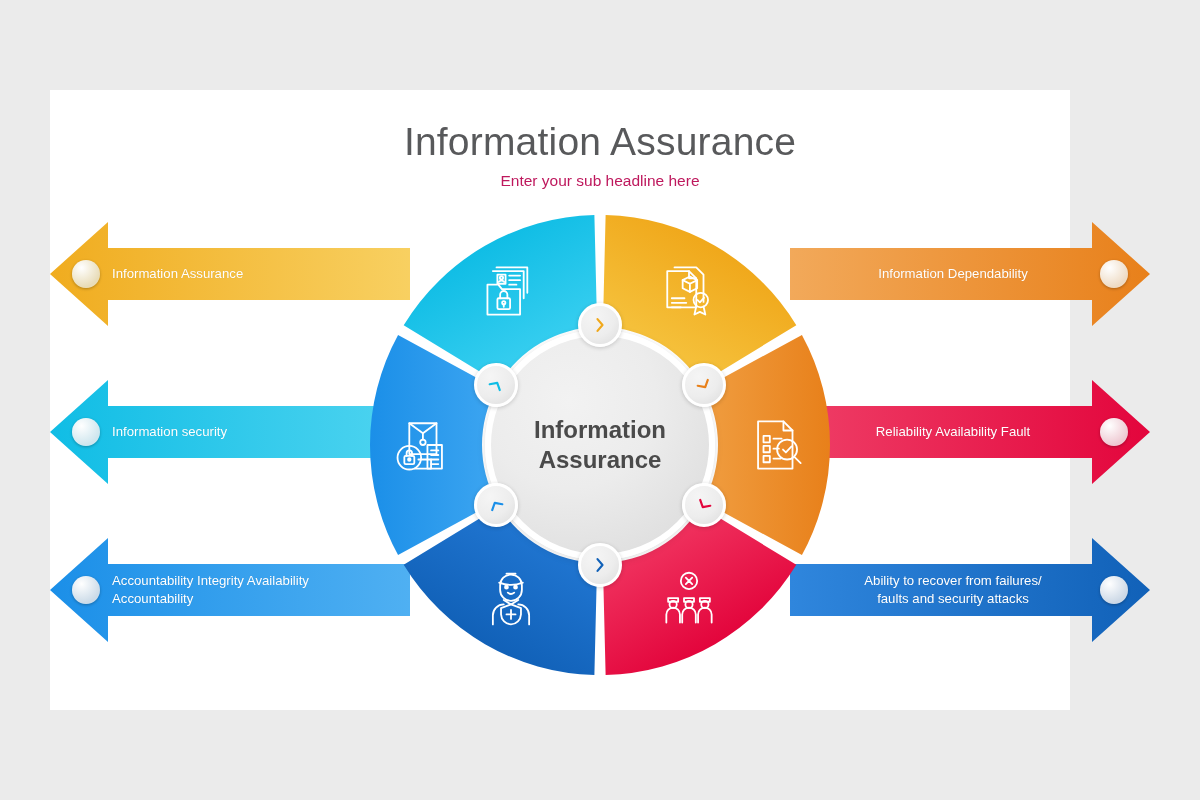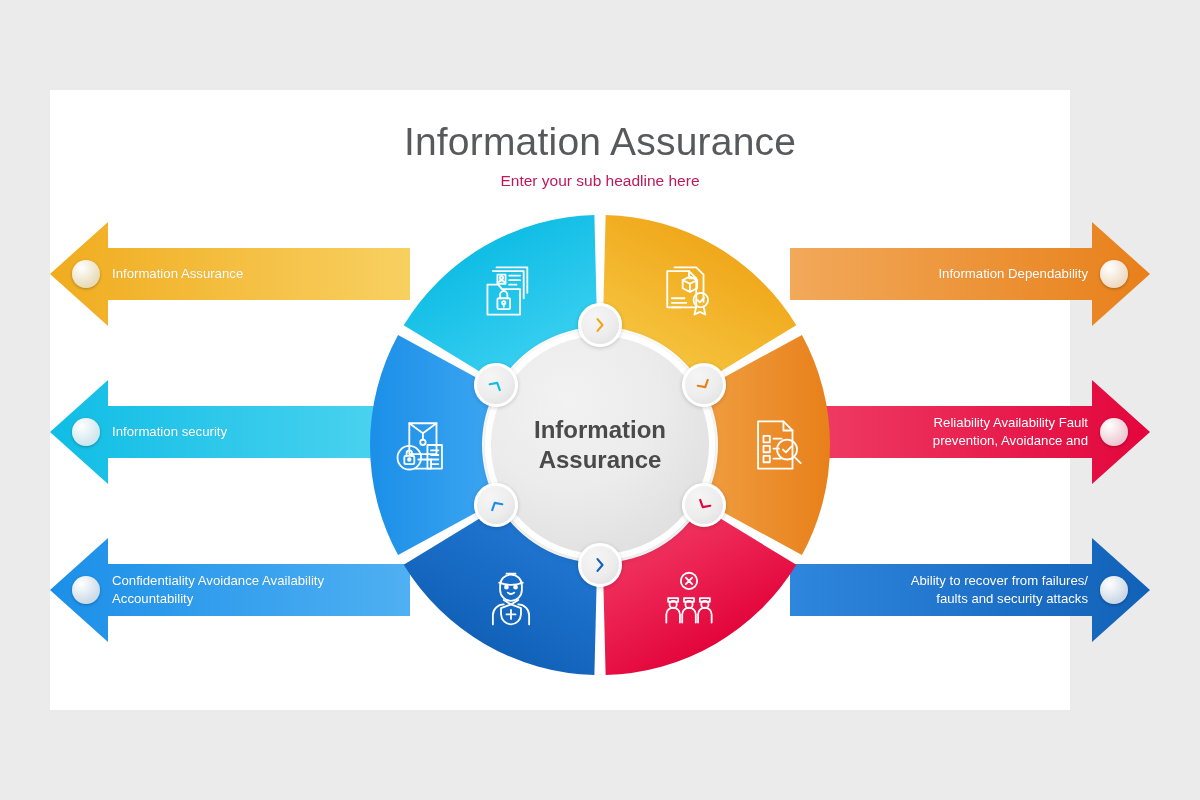--- a/index.html
+++ b/index.html
@@ -46,21 +46,21 @@
     position: absolute; top: 0; height: 104px;
     display: flex; flex-direction: column;
     justify-content: center;
     color: #ffffff;
     font-size: 13.2px; line-height: 1.35;
     font-weight: 400;
     text-shadow: 0 0 1px rgba(0,0,0,.12);
     pointer-events: none;
   }
   .arrow-left .arrow-text  { left: 62px;  width: 270px; text-align: left; }
-  .arrow-right .arrow-text { right: 62px; width: 270px; text-align: right; }
+  .arrow-right .arrow-text { right: 62px; width: 270px; text-align: center; }
 
   .bullet {
     position: absolute; top: 50%;
     width: 28px; height: 28px; border-radius: 50%;
     transform: translateY(-50%);
     box-shadow: 0 1px 3px rgba(0,0,0,.28);
   }
   .arrow-left .bullet  { left: 22px; }
   .arrow-right .bullet { right: 22px; }
 
@@ -171,38 +171,37 @@
             <linearGradient id="agrad3" x1="1" y1="0" x2="0" y2="0">
               <stop offset="0%" stop-color="#e3053c"></stop>
               <stop offset="100%" stop-color="#ef3f67"></stop>
             </linearGradient>
           </defs>
           <path d="M 360 52 L 302 0 L 302 26 L 0 26 L 0 78 L 302 78 L 302 104 Z" fill="url(#agrad3)"></path>
         </svg>
         <div class="bullet" style="background: radial-gradient(circle at 34% 28%, rgb(255, 255, 255) 0%, rgb(238, 201, 210) 70%, rgb(238, 201, 210) 100%);"></div>
         <div class="arrow-text">
           <div>Reliability Availability Fault</div>
-          <div>prevention, Avoidance and</div>
         </div>
       </div>
     </div>
   <div class="arrow-row r3">
       <div class="arrow arrow-left">
         <svg viewBox="0 0 360 104" preserveAspectRatio="none">
           <defs>
             <linearGradient id="agrad4" x1="0" y1="0" x2="1" y2="0">
               <stop offset="0%" stop-color="#1b8fe8"></stop>
               <stop offset="100%" stop-color="#4fb0f2"></stop>
             </linearGradient>
           </defs>
           <path d="M 0 52 L 58 0 L 58 26 L 360 26 L 360 78 L 58 78 L 58 104 Z" fill="url(#agrad4)"></path>
         </svg>
         <div class="bullet" style="background: radial-gradient(circle at 34% 28%, rgb(255, 255, 255) 0%, rgb(204, 219, 232) 70%, rgb(204, 219, 232) 100%);"></div>
         <div class="arrow-text">
-          <div>Confidentiality Avoidance Availability</div>
+          <div>Accountability Integrity Availability</div>
           <div>Accountability</div>
         </div>
       </div>
       <div class="arrow arrow-right">
         <svg viewBox="0 0 360 104" preserveAspectRatio="none">
           <defs>
             <linearGradient id="agrad5" x1="1" y1="0" x2="0" y2="0">
               <stop offset="0%" stop-color="#1161b8"></stop>
               <stop offset="100%" stop-color="#2f86dd"></stop>
             </linearGradient>

